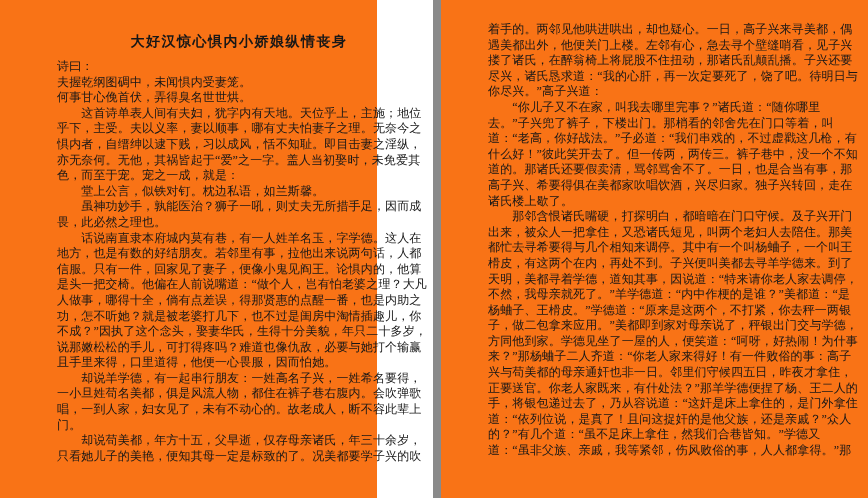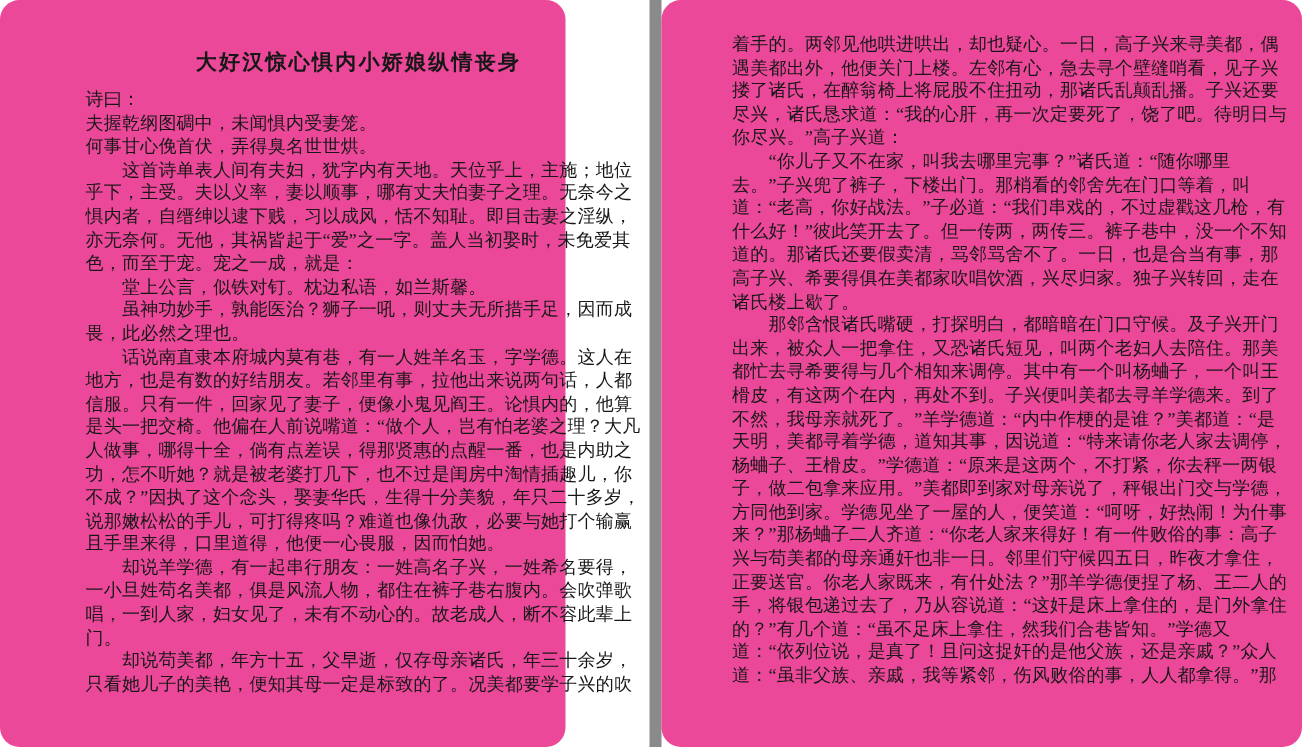--- a/index.html
+++ b/index.html
@@ -4,21 +4,21 @@
 <style>
   * { box-sizing: border-box; }
   html, body {
     margin: 0; padding: 0;
     width: 868px; height: 498px;
     background: #ffffff;
     font-family: "Liberation Serif", "DejaVu Serif", serif;
     overflow: hidden;
   }
   .spread { position: relative; width: 868px; height: 498px; background: #ffffff; }
-  .page { position: absolute; top: 0; height: 498px; background: #ec4899; border-radius: 13px; }
+  .page { position: absolute; top: 0; height: 498px; background: #f97316; }
   .page-left  { left: 0; width: 377px; }
   .gutter {
     position: absolute; top: 0; left: 433px;
     width: 8px; height: 498px;
   }
   .page-right { left: 441px; width: 427px; }
   .chapter-title {
     position: absolute; top: 33px; left: 56px; width: 366px;
     margin: 0;
     text-align: center;
@@ -87,28 +87,28 @@
         <div class="text-line">去。”子兴兜了裤子，下楼出门。那梢看的邻舍先在门口等着，叫</div>
         <div class="text-line">道：“老高，你好战法。”子必道：“我们串戏的，不过虚戳这几枪，有</div>
         <div class="text-line">什么好！”彼此笑开去了。但一传两，两传三。裤子巷中，没一个不知</div>
         <div class="text-line">道的。那诸氏还要假卖清，骂邻骂舍不了。一日，也是合当有事，那</div>
         <div class="text-line">高子兴、希要得俱在美都家吹唱饮酒，兴尽归家。独子兴转回，走在</div>
         <div class="text-line">诸氏楼上歇了。</div>
         <div class="text-line">　　那邻含恨诸氏嘴硬，打探明白，都暗暗在门口守候。及子兴开门</div>
         <div class="text-line">出来，被众人一把拿住，又恐诸氏短见，叫两个老妇人去陪住。那美</div>
         <div class="text-line">都忙去寻希要得与几个相知来调停。其中有一个叫杨蛐子，一个叫王</div>
         <div class="text-line">榾皮，有这两个在内，再处不到。子兴便叫美都去寻羊学德来。到了</div>
+        <div class="text-line">天明，美都寻着学德，道知其事，因说道：“特来请你老人家去调停，</div>
         <div class="text-line">不然，我母亲就死了。”羊学德道：“内中作梗的是谁？”美都道：“是</div>
-        <div class="text-line">天明，美都寻着学德，道知其事，因说道：“特来请你老人家去调停，</div>
         <div class="text-line">杨蛐子、王榾皮。”学德道：“原来是这两个，不打紧，你去秤一两银</div>
         <div class="text-line">子，做二包拿来应用。”美都即到家对母亲说了，秤银出门交与学德，</div>
         <div class="text-line">方同他到家。学德见坐了一屋的人，便笑道：“呵呀，好热闹！为什事</div>
         <div class="text-line">来？”那杨蛐子二人齐道：“你老人家来得好！有一件败俗的事：高子</div>
         <div class="text-line">兴与苟美都的母亲通奸也非一日。邻里们守候四五日，昨夜才拿住，</div>
         <div class="text-line">正要送官。你老人家既来，有什处法？”那羊学德便捏了杨、王二人的</div>
         <div class="text-line">手，将银包递过去了，乃从容说道：“这奸是床上拿住的，是门外拿住</div>
+        <div class="text-line">道：“依列位说，是真了！且问这捉奸的是他父族，还是亲戚？”众人</div>
         <div class="text-line">的？”有几个道：“虽不足床上拿住，然我们合巷皆知。”学德又</div>
-        <div class="text-line">道：“依列位说，是真了！且问这捉奸的是他父族，还是亲戚？”众人</div>
         <div class="text-line">道：“虽非父族、亲戚，我等紧邻，伤风败俗的事，人人都拿得。”那</div>
       </div>
   </div>
 
 </div>
 
 </body></html>

